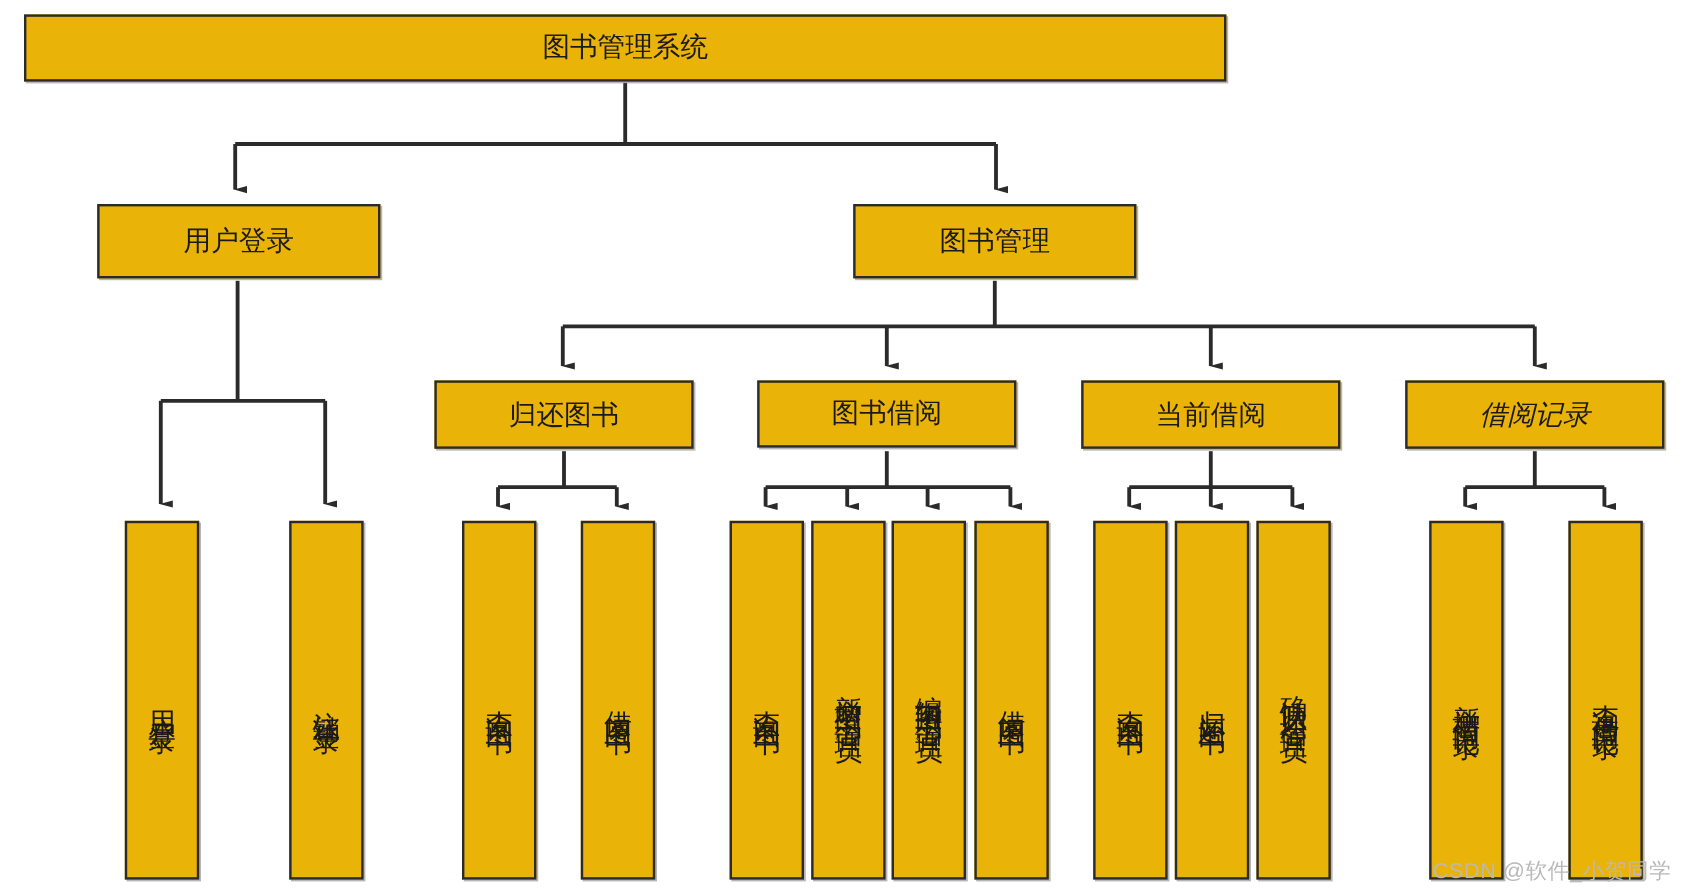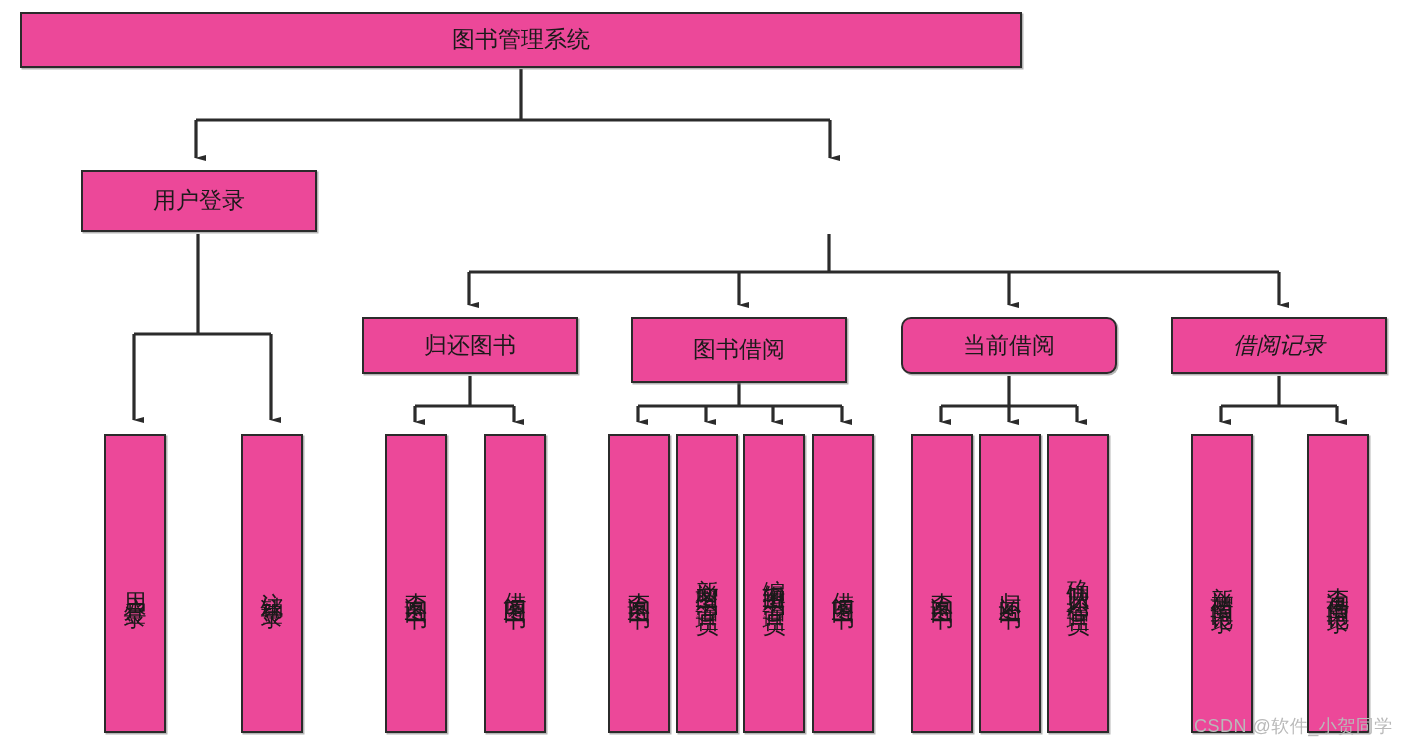--- a/index.html
+++ b/index.html
@@ -22,21 +22,21 @@
     left: 0;
     top: 0;
     width: 1405px;
     height: 747px;
     pointer-events: none;
   }
   .node {
     position: absolute;
     box-sizing: border-box;
     border: 2px solid #2b2b2b;
-    background: #ec4899;
+    background: #eab308;
     display: flex;
     align-items: center;
     justify-content: center;
     color: #1a1a1a;
     box-shadow: 1.5px 1.5px 0 rgba(120,120,120,0.55);
   }
   .node .label {
     text-align: center;
     line-height: 1.18;
     white-space: nowrap;
@@ -120,28 +120,31 @@
     </g>
   </svg>
 
   <div class="node root" style="left:20px; top:12px; width:1002px; height:56px;">
     <span class="label">图书管理系统</span>
   </div>
 
   <div class="node horiz" style="left:81px; top:170px; width:236px; height:62px;">
     <span class="label">用户登录</span>
   </div>
+  <div class="node horiz" style="left:711px; top:170px; width:236px; height:62px;">
+    <span class="label">图书管理</span>
+  </div>
 
   <div class="node horiz" style="left:362px; top:317px; width:216px; height:57px;">
     <span class="label">归还图书</span>
   </div>
-  <div class="node horiz" style="left:631px; top:317px; width:216px; height:66px;">
+  <div class="node horiz" style="left:631px; top:317px; width:216px; height:56px;">
     <span class="label">图书借阅</span>
   </div>
-  <div class="node horiz" style="left:901px; top:317px; width:216px; height:57px;border-radius:10px;">
+  <div class="node horiz" style="left:901px; top:317px; width:216px; height:57px;">
     <span class="label">当前借阅</span>
   </div>
   <div class="node horiz" style="left:1171px; top:317px; width:216px; height:57px;font-style:italic;">
     <span class="label">借阅记录</span>
   </div>
 
   <div class="node vert" style="left:104px; top:434px; width:62px; height:299px;">
     <span class="label">用户登录</span>
   </div>
   <div class="node vert" style="left:241px; top:434px; width:62px; height:299px;">

